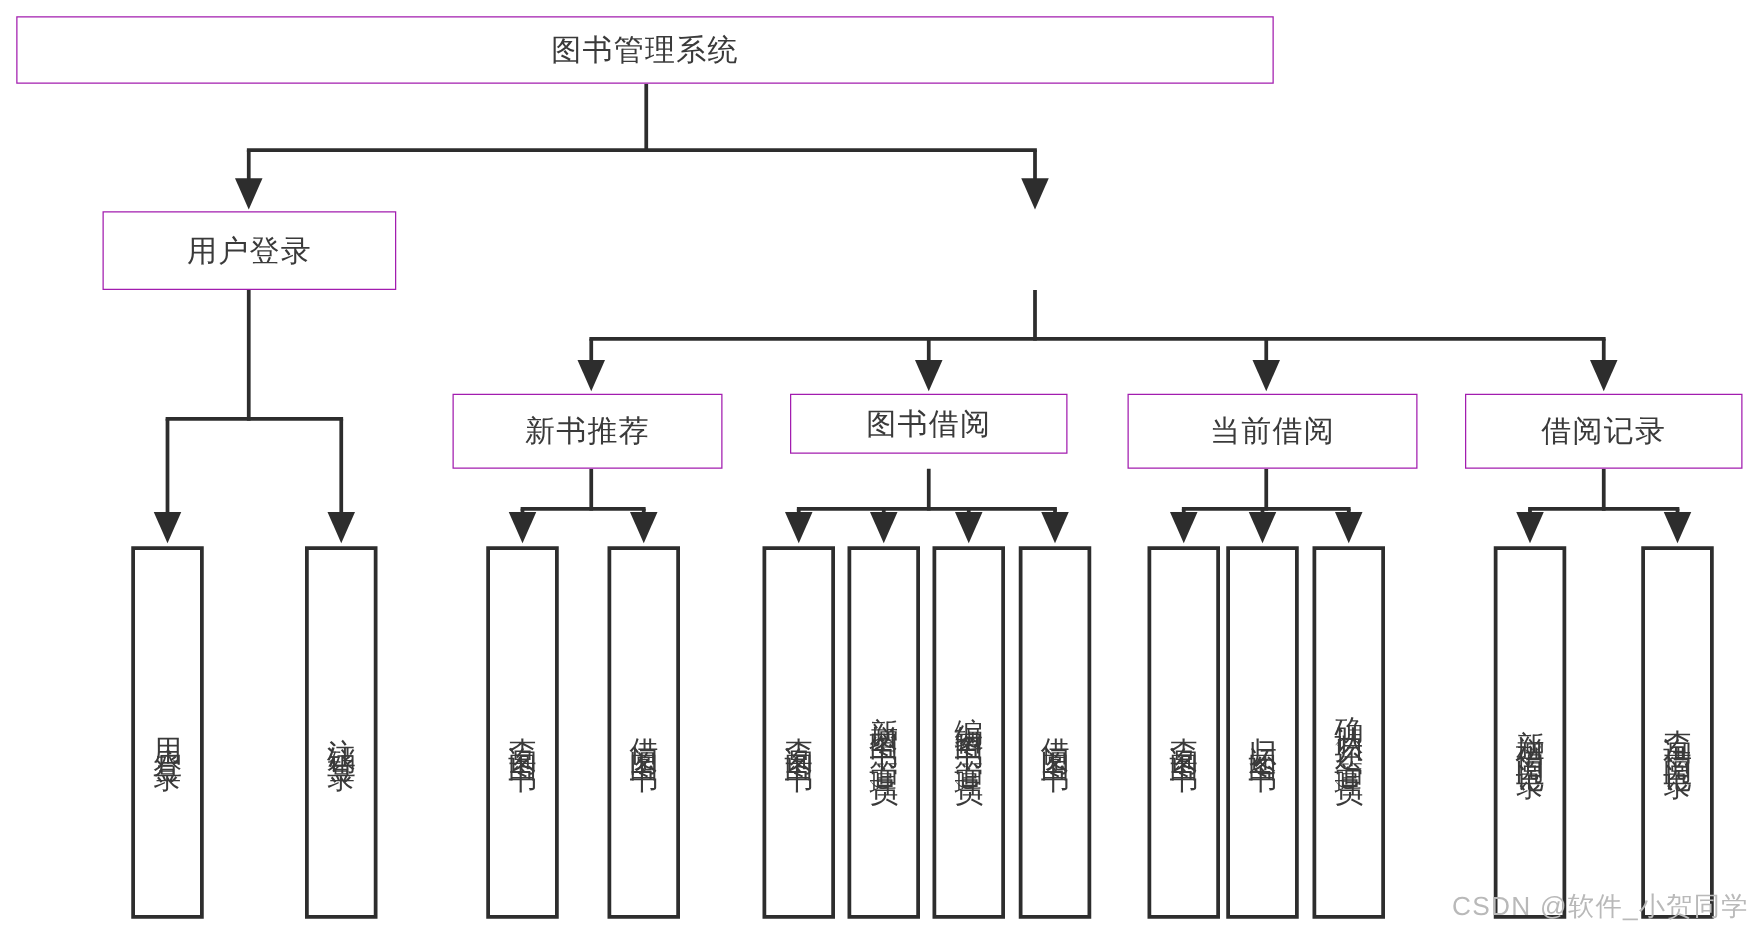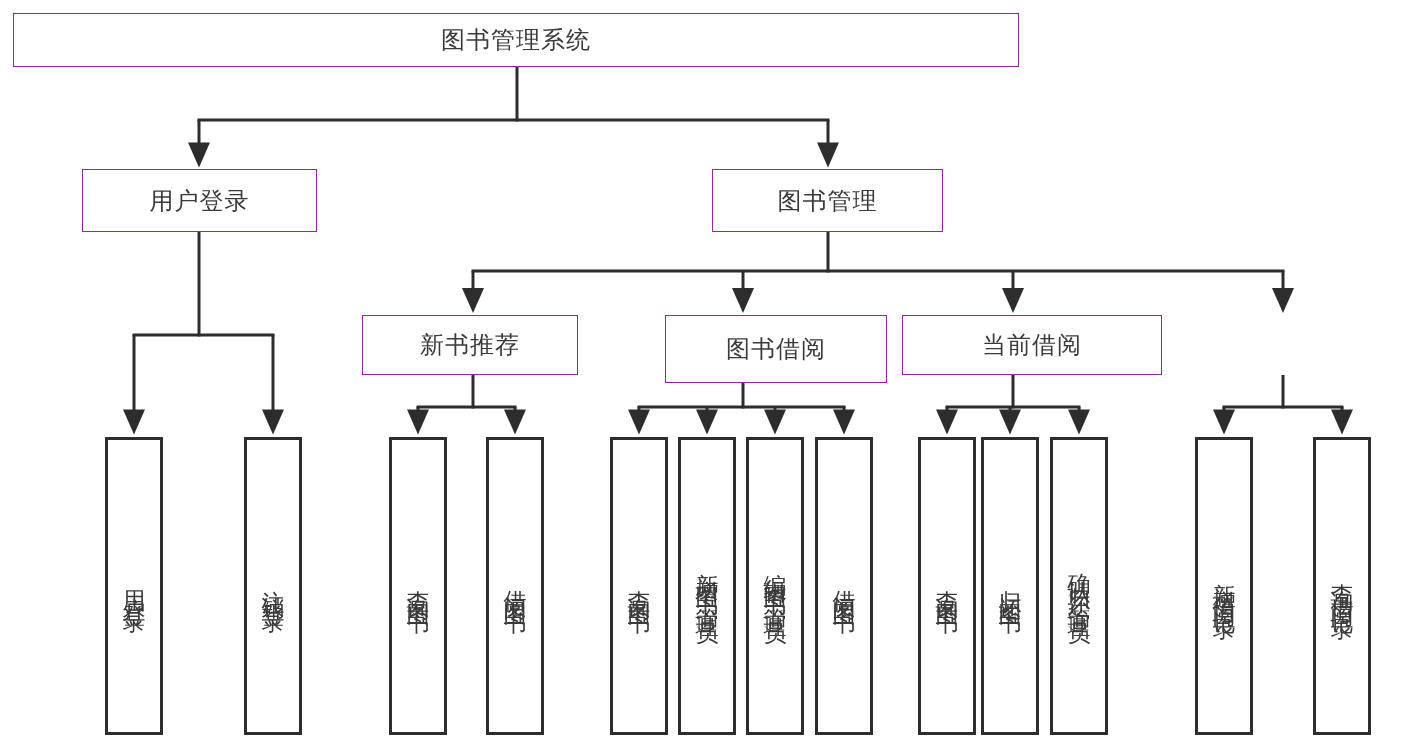--- a/index.html
+++ b/index.html
@@ -37,22 +37,22 @@
     font-size:23px;
     letter-spacing:7px;
     line-height:1;
     white-space:nowrap;
   }
   
   .n-root           {left:13px;  top:13px;  width:1006px; height:54px;}
   .n-user-login     {left:82px;  top:169px; width:235px;  height:63px;}
   .n-book-mgmt      {left:712px; top:169px; width:231px;  height:63px;}
   .n-new-book       {left:362px; top:315px; width:216px;  height:60px;}
-  .n-book-borrow    {left:632px; top:315px; width:222px;  height:68px;margin-left:33px;}
-  .n-current-borrow {left:902px; top:315px; width:260px;  height:60px;}
+  .n-book-borrow    {left:632px; top:315px; width:222px;  height:48px;}
+  .n-current-borrow {left:902px; top:315px; width:232px;  height:60px;}
   .n-borrow-records {left:1172px;top:315px; width:222px;  height:60px;}
   
   .lf{top:437px;height:298px;width:58px;}
   .l-g1-1{left:105px;} .l-g1-2{left:244px;}
   .l-g2-1{left:389px;} .l-g2-2{left:486px;}
   .l-g3-1{left:610px;} .l-g3-2{left:678px;} .l-g3-3{left:746px;} .l-g3-4{left:815px;}
   .l-g4-1{left:918px;} .l-g4-2{left:981px;} .l-g4-3{left:1050px;}
   .l-g5-1{left:1195px;} .l-g5-2{left:1313px;}
   .watermark{
     position:absolute;
@@ -142,33 +142,33 @@
     </g>
   </svg>
 
   <div class="node n-root">
     <span>图书管理系统</span>
   </div>
 
   <div class="node n-user-login">
     <span>用户登录</span>
   </div>
-  <div class="node n-book-mgmt">
-    <span>图书管理</span>
-  </div>
 
   <div class="node n-new-book">
     <span>新书推荐</span>
   </div>
   <div class="node n-book-borrow">
     <span>图书借阅</span>
   </div>
   <div class="node n-current-borrow">
     <span>当前借阅</span>
   </div>
+  <div class="node n-borrow-records">
+    <span>借阅记录</span>
+  </div>
 
   <div class="leaf lf l-g1-1">
     <span class="vtext">用户登录</span>
   </div>
   <div class="leaf lf l-g1-2">
     <span class="vtext">注销登录</span>
   </div>
 
   <div class="leaf lf l-g2-1">
     <span class="vtext">查询图书</span>
@@ -200,13 +200,14 @@
     <span class="vtext">确认归还（管理员）</span>
   </div>
 
   <div class="leaf lf l-g5-1">
     <span class="vtext">新增借阅记录</span>
   </div>
   <div class="leaf lf l-g5-2">
     <span class="vtext">查询借阅记录</span>
   </div>
 
+  <div class="watermark">CSDN @软件_小贺同学</div>
 </div>
 
 </body></html>

